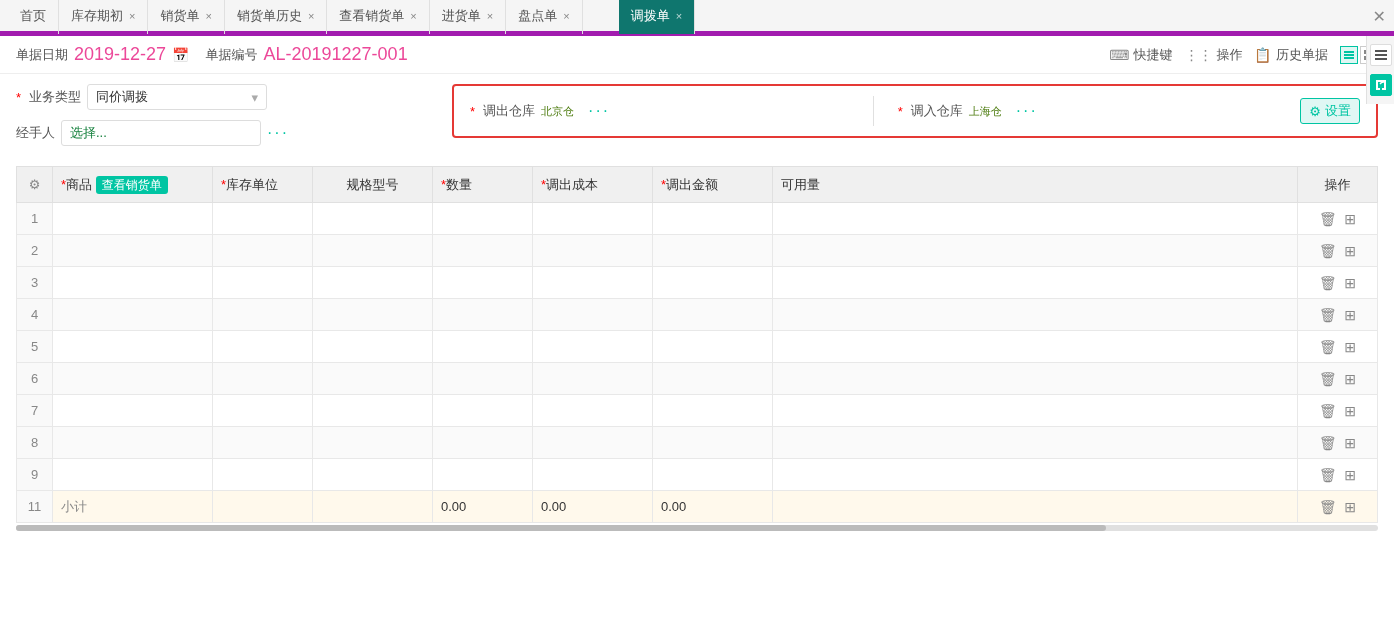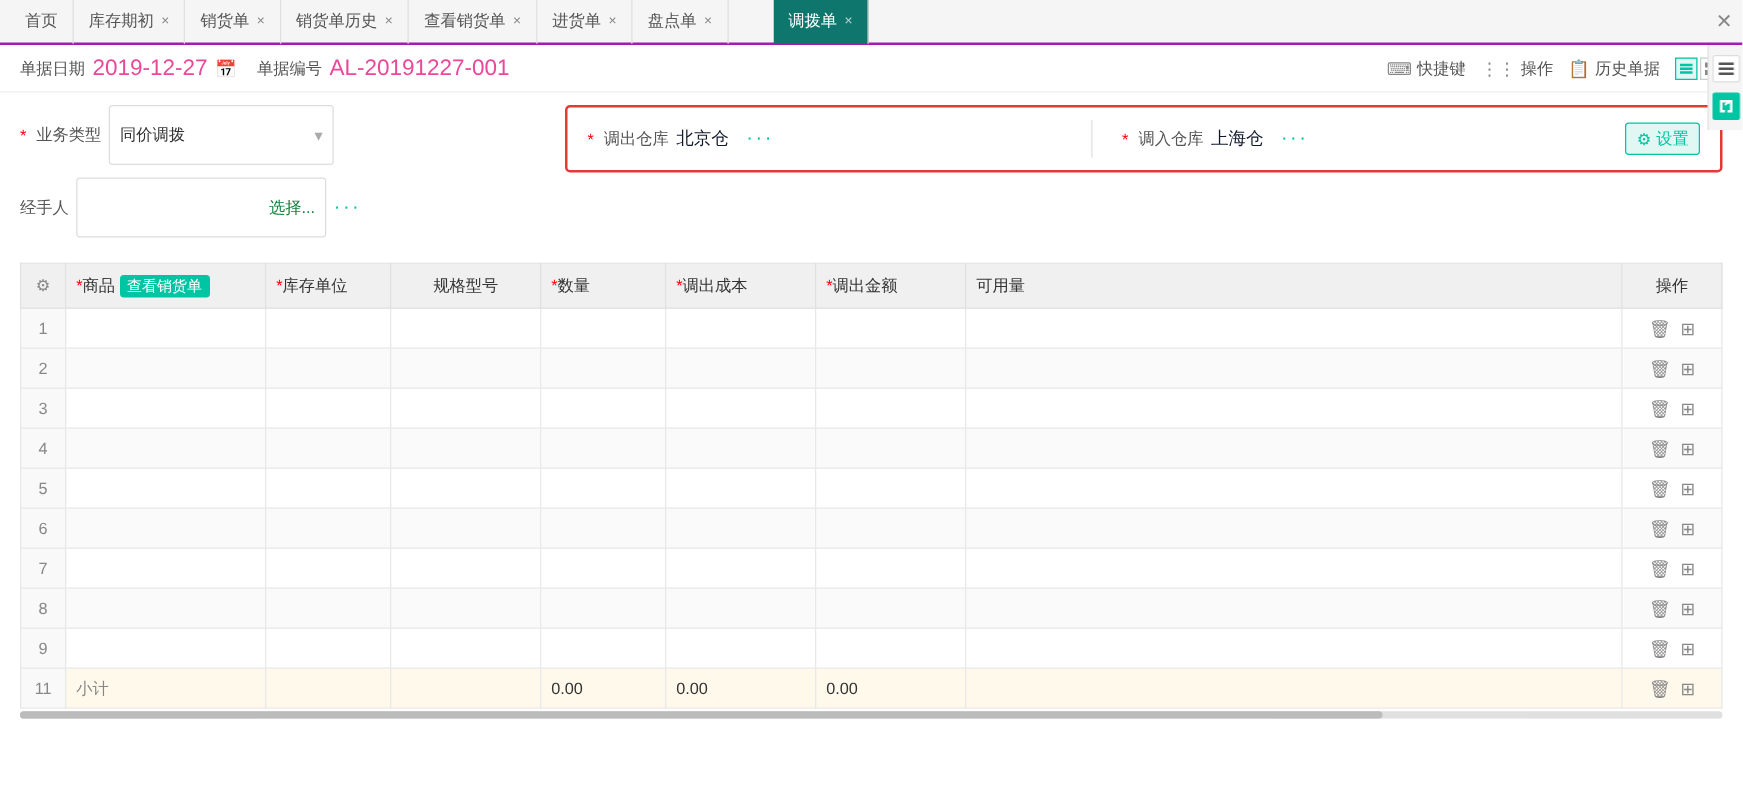--- a/index.html
+++ b/index.html
@@ -1,21 +1,21 @@
 <!DOCTYPE html>
 <html><head>
   <meta charset="utf-8">
   <style>
     * { box-sizing: border-box; margin: 0; padding: 0; }
     body { font-family: 'Microsoft YaHei', Arial, sans-serif; font-size: 13px; color: #333; background: #fff; overflow: hidden; }
 
     
     .tab-bar {
       display: flex; align-items: center;
-      border-bottom: 2px solid #a21caf;
+      border-bottom: 5px solid #a21caf;
       background: #f5f5f5;
       height: 36px;
       padding: 12px 8px;
       position: relative;
     }
     .tab-item {
       display: flex; align-items: center;
       padding: 0 12px;
       height: 36px;
       cursor: pointer;
@@ -85,42 +85,41 @@
       flex: 0 0 420px;
     }
     .form-field {
       display: flex; align-items: center; gap: 6px; margin-bottom: 10px;
     }
     .field-required { color: red; margin-right: 2px; }
     .field-label { color: #555; font-size: 13px; }
     .field-select {
       display: flex; align-items: center; gap: 4px;
       border: 1px solid #ddd; border-radius: 3px;
-      padding: 14px 8px; background: #fff; cursor: pointer;
+      padding: 3px 8px; background: #fff; cursor: pointer;
       min-width: 180px;
-      justify-content: flex-end;
     }
     .field-select .chevron { color: #aaa; margin-left: auto; }
     .field-select-value { color: #333; flex: 1; }
     .more-btn { color: #00c5a3; cursor: pointer; font-size: 16px; letter-spacing: 2px; }
     .field-placeholder { color: #15803d; }
 
     
     .warehouse-section {
       border: 2px solid #e53935;
       border-radius: 4px;
       padding: 10px 16px;
       flex: 1;
       display: flex; align-items: center; gap: 24px;
     }
     .warehouse-field {
       display: flex; align-items: center; gap: 6px; flex: 1;
     }
     .warehouse-label { color: #555; font-size: 13px; }
-    .warehouse-value { color: #0f172a; font-size: 14px; }
+    .warehouse-value { color: #4d7c0f; font-size: 11px; }
     .warehouse-divider { width: 1px; height: 30px; background: #e0e0e0; }
     .settings-btn {
       display: flex; align-items: center; gap: 4px;
       background: #e0f7f4; border: 1px solid #00c5a3;
       border-radius: 3px; padding: 3px 8px; cursor: pointer;
       color: #00c5a3; font-size: 13px;
     }
 
     
     .table-container {

